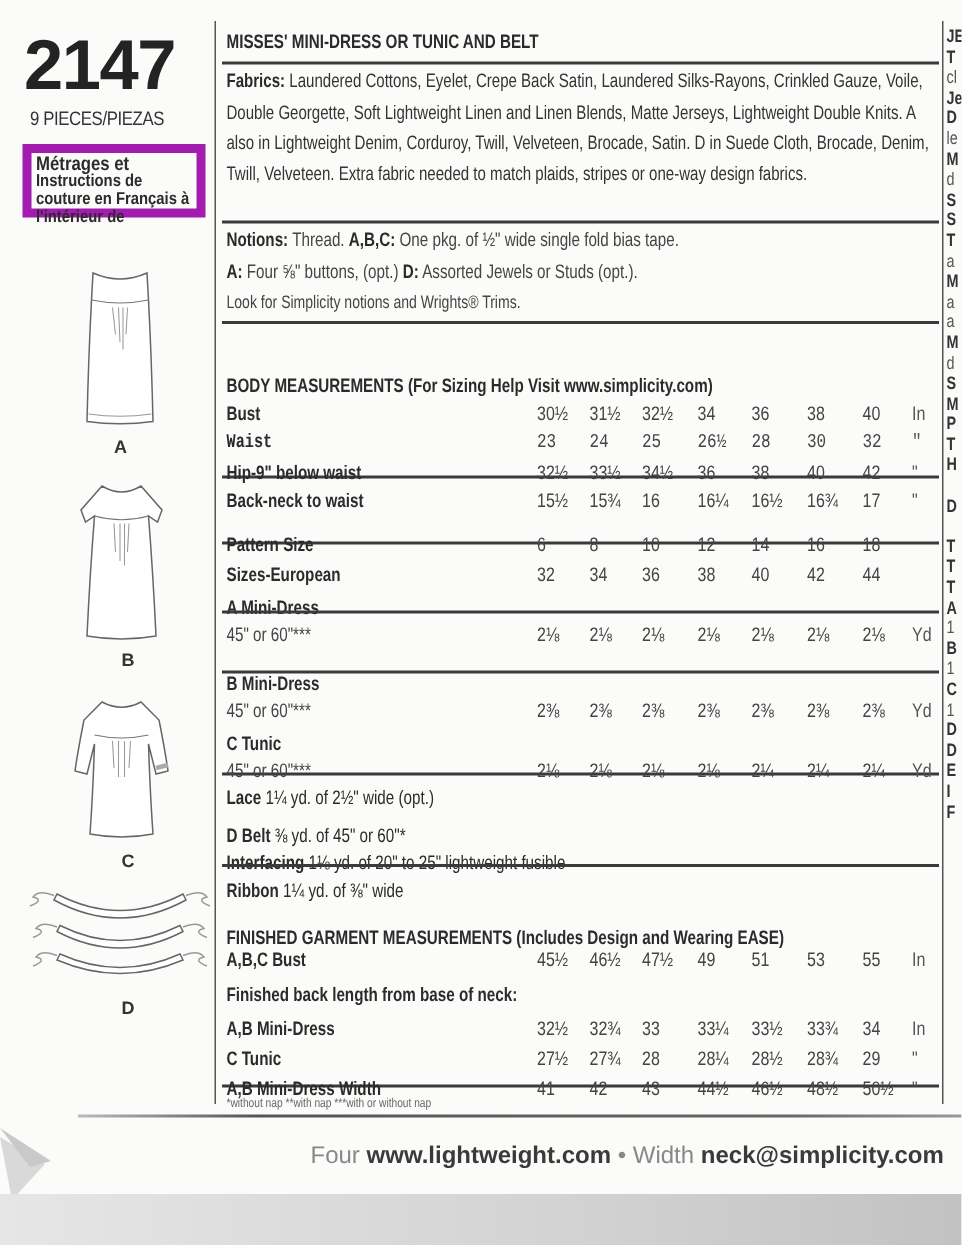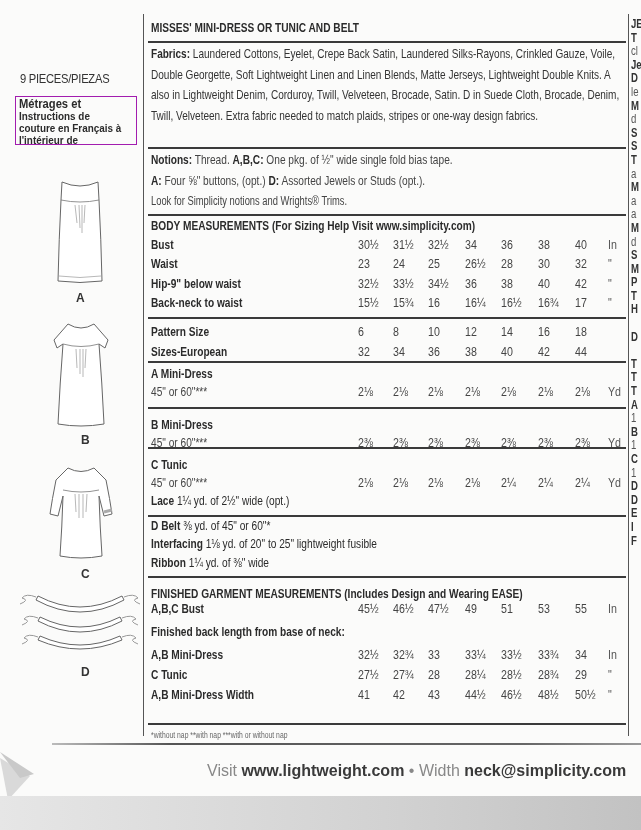--- a/index.html
+++ b/index.html
@@ -6,33 +6,33 @@
   body {
     width:641px; height:830px; overflow:hidden; position:relative;
     background:#f7f7f5;
     font-family:"Liberation Sans", sans-serif;
     color:#2a2a2a;
   }
   .sheet { position:absolute; left:0; top:0; width:641px; height:830px; background:#fbfbfa; }
   
   .pattern-no { position:absolute; left:16px; top:19px; font-size:47px; font-weight:bold; letter-spacing:-1px; color:#232323; line-height:1; }
   .pieces { position:absolute; left:20px; top:71px; font-size:13px; color:#333; letter-spacing:-0.3px; transform:scaleX(0.86); transform-origin:left; white-space:nowrap; }
-  .fr-box { position:absolute; left:15px; top:96px; width:122px; height:49px; border:1px solid #a21caf; padding:1px 3px; box-sizing:border-box; }
+  .fr-box { position:absolute; left:15px; top:96px; width:122px; height:49px; border:6px solid #a21caf; padding:1px 3px; box-sizing:border-box; }
   .fr-box div { font-size:11.5px; font-weight:bold; line-height:12px; color:#2b2b2b; transform:scaleX(0.86); transform-origin:left; white-space:nowrap; }
   .fr-box .fr1 { font-size:13px; }
   .view { position:absolute; }
   .view-label { position:absolute; font-size:12px; font-weight:bold; color:#333; }
   .vline { position:absolute; left:143px; top:14px; width:1px; height:722px; background:#555; }
   
   .main { position:absolute; left:148px; top:14px; width:480px; }
   .title { position:absolute; left:3px; top:6px; font-size:13px; font-weight:bold; transform:scaleX(0.78); transform-origin:left; white-space:nowrap; color:#2b2b2b; }
   .hr { position:absolute; left:0; width:478px; height:1.5px; background:#3a3a3a; }
   .para { position:absolute; left:3px; font-size:13px; line-height:20.5px; width:610px; transform:scaleX(0.772); transform-origin:left top; color:#333; }
   .para b { color:#2a2a2a; }
-  .row { position:absolute; left:3px; height:17px; width:475px; font-size:13px; }
+  .row { position:absolute; left:3px; height:17px; width:475px; font-size:13px;margin-top:31px; }
   .row .lbl { position:absolute; left:0; top:0; font-weight:bold; transform:scaleX(0.78); transform-origin:left; white-space:nowrap; color:#2b2b2b; }
   .row .lbl.norm { font-weight:normal; color:#444; }
   .row .v { position:absolute; top:0; width:32px; transform:scaleX(0.82); transform-origin:left; color:#444; white-space:nowrap; }
   .row .unit { position:absolute; left:457px; top:0; color:#555; transform:scaleX(0.82); transform-origin:left; }
   .note { position:absolute; left:3px; font-size:13px; transform:scaleX(0.78); transform-origin:left; white-space:nowrap; color:#444; }
   .note b { color:#2a2a2a; }
   .foot { position:absolute; left:3px; top:716px; font-size:8.5px; color:#666; transform:scaleX(0.8); transform-origin:left; white-space:nowrap; }
   .rline { position:absolute; left:628px; top:14px; width:1px; height:722px; background:#555; }
   .rcol { position:absolute; left:631px; top:18px; font-size:12px; line-height:13.6px; font-weight:bold; color:#333; }
   .rcol span { display:block; transform:scaleX(0.8); transform-origin:left; white-space:nowrap; }
@@ -41,20 +41,21 @@
   .web { position:absolute; left:207px; top:762px; font-size:16px; color:#888; white-space:nowrap; }
   .web b { color:#3a3a3a; }
   .shade { position:absolute; left:0; top:796px; width:641px; height:34px; background:linear-gradient(to right,#e6e6e6,#d2d2d2 60%,#c2c2c2); }
   .logo { position:absolute; left:0; top:748px; }
 </style>
 </head>
 <body>
 
 <div class="sheet">
 
+  <div class="pattern-no">2147</div>
   <div class="pieces">9 PIECES/PIEZAS</div>
   <div class="fr-box">
     <div class="fr1">Métrages et</div>
     <div>Instructions de</div>
     <div>couture en Français à</div>
     <div>l'intérieur de</div>
   </div>
 
   <svg class="view" style="left:55px;top:178px" width="50" height="110">
     <path d="M7 4 Q25 12 43 4 L44 22 Q46 60 47 103 Q25 106 3 103 Q4 60 6 22 Z" fill="#fff" stroke="#666" stroke-width="1"></path>
@@ -160,21 +161,21 @@
         <span class="lbl">Bust</span>
         <span class="v" style="left: 207px;">30½</span>
         <span class="v" style="left: 242px;">31½</span>
         <span class="v" style="left: 277px;">32½</span>
         <span class="v" style="left: 314px;">34</span>
         <span class="v" style="left: 350px;">36</span>
         <span class="v" style="left: 387px;">38</span>
         <span class="v" style="left: 424px;">40</span>
         <span class="unit">In</span>
       </div>
-      <div class="row" style="top: 242px;">
+      <div class="row" style="top: 242px; font-family: Liberation Mono, monospace;">
         <span class="lbl">Waist</span>
         <span class="v" style="left: 207px;">23</span>
         <span class="v" style="left: 242px;">24</span>
         <span class="v" style="left: 277px;">25</span>
         <span class="v" style="left: 314px;">26½</span>
         <span class="v" style="left: 350px;">28</span>
         <span class="v" style="left: 387px;">30</span>
         <span class="v" style="left: 424px;">32</span>
         <span class="unit">"</span>
       </div>
@@ -352,20 +353,20 @@
       <span>I</span>
       <span>F</span>
     </div>
 
   <div class="bottom-rule"></div>
   <svg class="logo" width="60" height="55">
     <path d="M0 10 L30 28 L8 52 Z" fill="#d9d9d9"></path>
     <path d="M0 4 L34 26 L20 30 Z" fill="#c9c9c9"></path>
   </svg>
   <div class="web">
-    <span>Visit</span>
+    <span>Four</span>
     <b>www.lightweight.com</b>
     <span>•</span>
     <span>Width</span>
     <b>neck@simplicity.com</b>
   </div>
   <div class="shade"></div>
 </div>
 
 </body></html>

